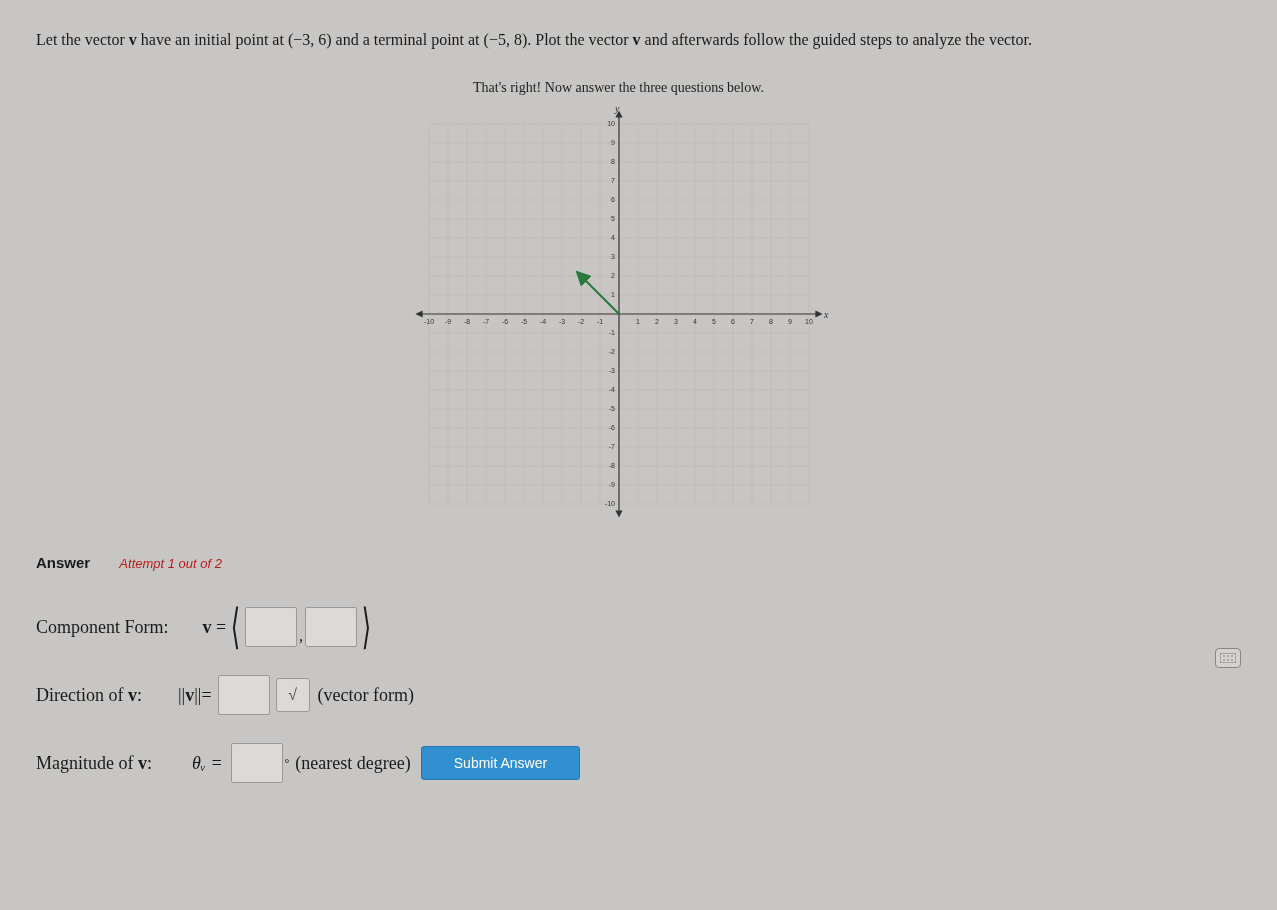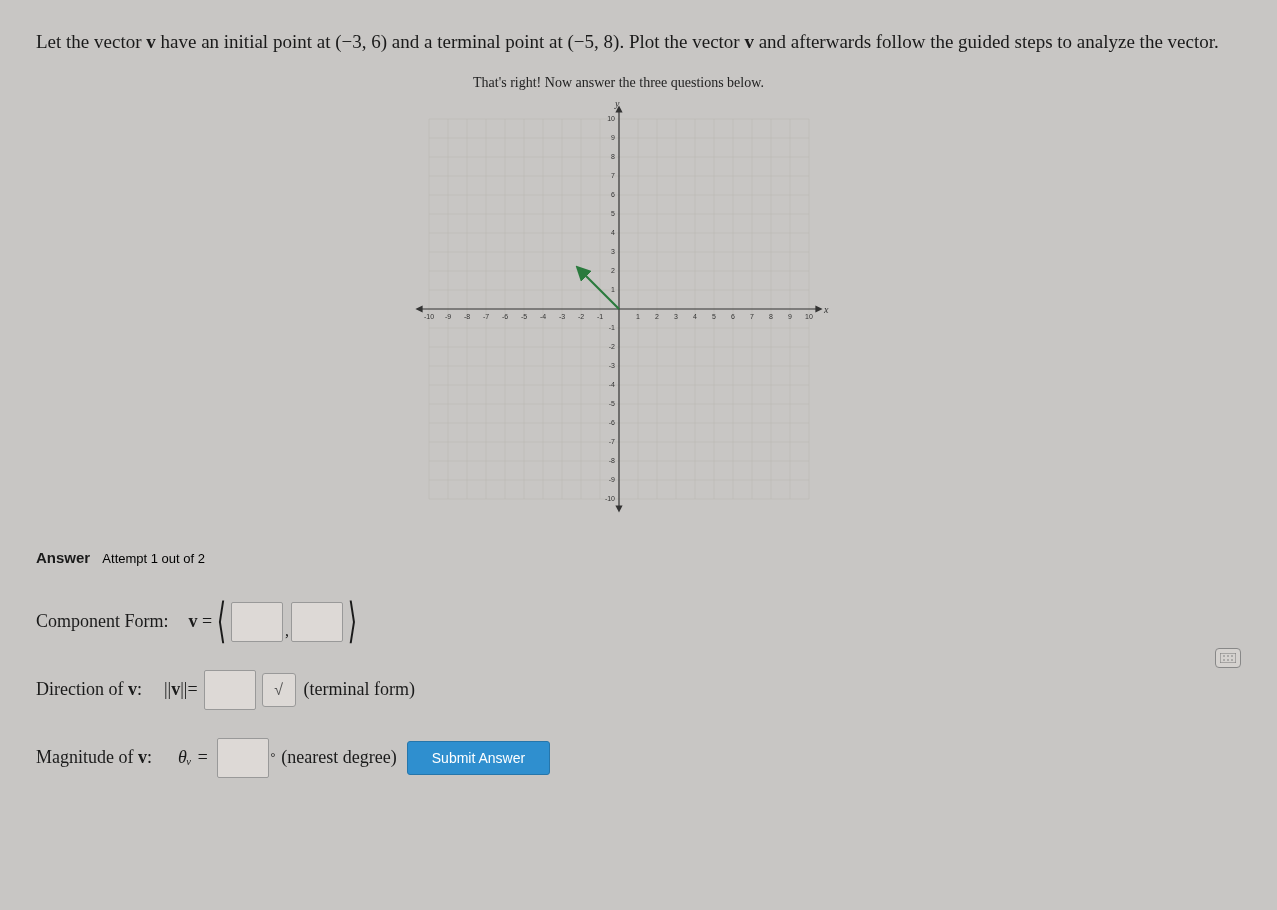--- a/index.html
+++ b/index.html
@@ -5,31 +5,31 @@
   * { box-sizing: border-box; margin: 0; padding: 0; }
   body {
     font-family: Georgia, 'Times New Roman', serif;
     background: #c8c6c4;
     width: 1277px;
     height: 910px;
     padding: 28px 36px;
     color: #1a1a1a;
     position: relative;
   }
-  .question { font-size: 19px; line-height: 1.5; margin-bottom: 18px; }
+  .question { font-size: 16px; line-height: 1.5; margin-bottom: 28px; }
   .feedback { text-align: center; font-family: Georgia, serif; font-size: 14px; color: #222; margin-bottom: 8px; margin-left: -40px; }
   .graph-wrap { display: flex; justify-content: center; margin-left: -40px; }
   .graph { width: 420px; height: 420px; position: relative; }
   svg.chart { width: 100%; height: 100%; }
   .answer-section { margin-top: 30px; }
   .answer-header { font-family: Arial, Helvetica, sans-serif; font-size: 15px; margin-bottom: 36px; }
   .answer-header b { font-weight: bold; }
-  .attempt { color: #000000; font-size: 13px; margin-left: 8px; }
+  .attempt { color: #b91c1c; font-size: 13px; margin-left: 25px; font-style: italic; }
   .row { display: flex; align-items: center; margin-bottom: 28px; font-size: 18px; }
-  .row-label { font-family: Georgia, serif; margin-right: 10px; }
+  .row-label { font-family: Georgia, serif; margin-right: 24px; }
   .math-v { font-weight: bold; font-family: Georgia, serif; }
   .angle-bracket { font-size: 48px; font-family: Georgia, serif; line-height: 0.6; display: inline-block; transform: scaleX(0.5); }
   input.num {
     width: 52px; height: 40px;
     border: 1px solid #999;
     background: #ddd9d6;
     text-align: center;
     font-size: 16px;
     border-radius: 2px;
   }
@@ -42,21 +42,21 @@
     margin-left: 6px; margin-right: 8px;
     display: inline-flex; align-items: center; justify-content: center;
     font-size: 16px; color:#555;
     cursor: pointer;
   }
   .deg-sup { font-size: 12px; vertical-align: super; margin-left:2px; margin-right:6px;}
   .submit-btn {
     background: #2f8fcf;
     color: #fff;
     border: 1px solid #2676ab;
-    padding: 8px 24px;
+    padding: 8px 32px;
     border-radius: 3px;
     font-family: Arial, sans-serif;
     font-size: 14px;
     cursor: pointer;
     margin-left: 10px;
   }
   .keypad-icon {
     position: absolute;
     right: 36px;
     top: 648px;
@@ -203,21 +203,21 @@
     <span class="angle-bracket">⟩</span>
   </div>
 
   <div class="row">
     <span class="row-label"><span>Direction of </span><span class="math-v">v</span><span>:</span></span>
     <span class="mag-norm" style="margin:0 6px 0 12px;">||<span class="math-v">v</span>||=</span>
     <input class="num" type="text" style="">
     <button class="sqrt-btn">
         <span>√</span>
       </button>
-    <span>(terminal form)</span>
+    <span>(vector form)</span>
   </div>
 
   <div class="row">
     <span class="row-label"><span>Magnitude of </span><span class="math-v">v</span><span>:</span></span>
     <span style="margin:0 8px 0 16px; font-style:italic;">θᵥ =</span>
     <input class="num" type="text" style="">
     <span class="deg-sup">°</span>
     <span>(nearest degree)</span>
     <button class="submit-btn">Submit Answer</button>
   </div>

